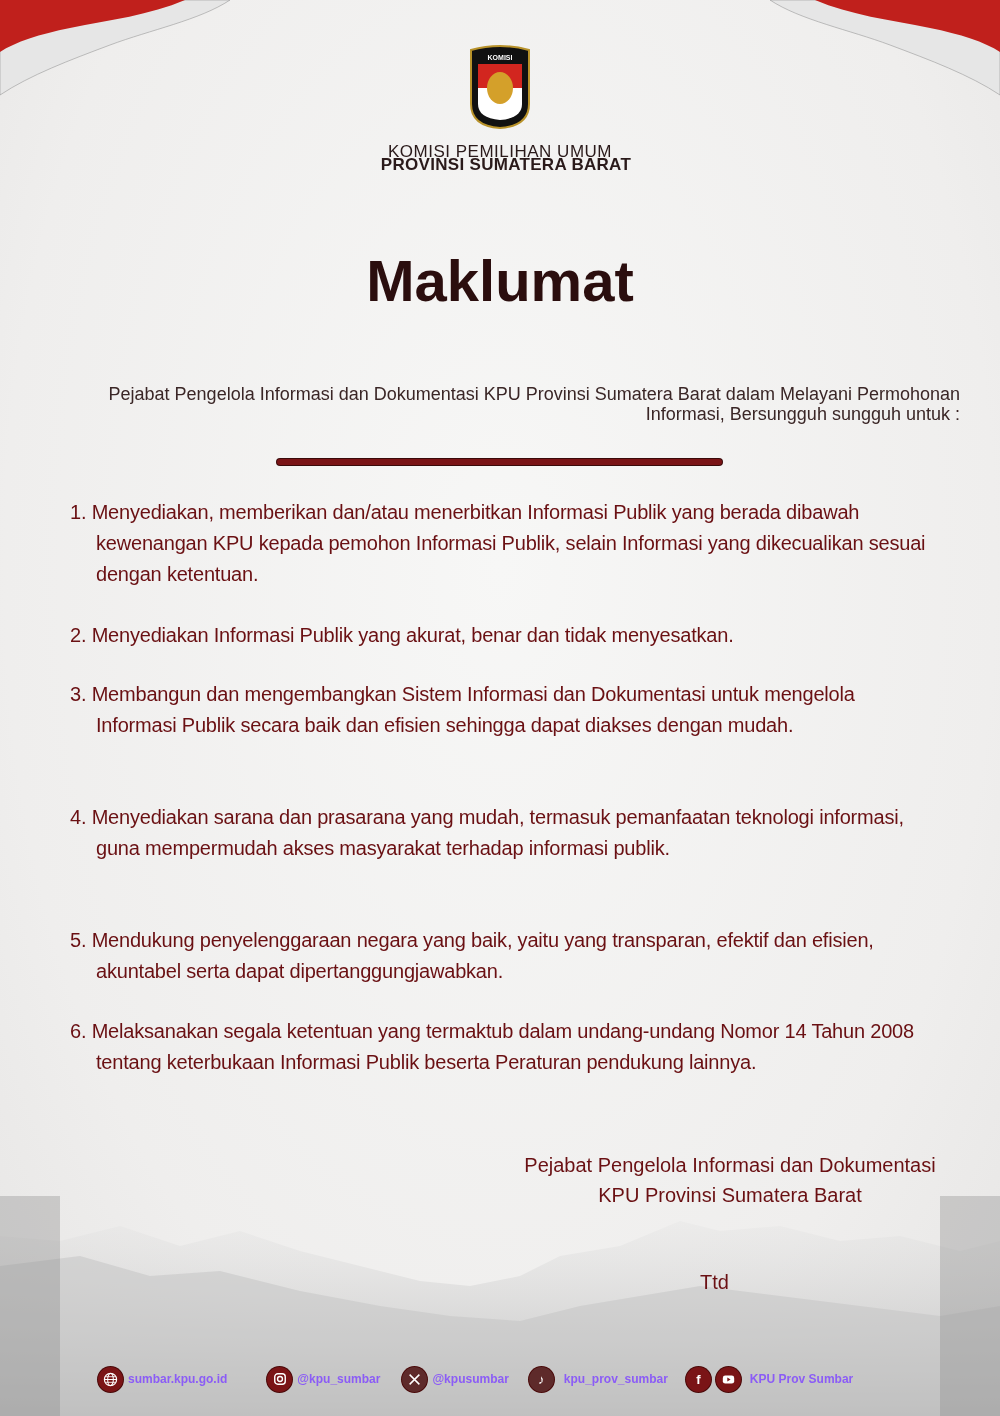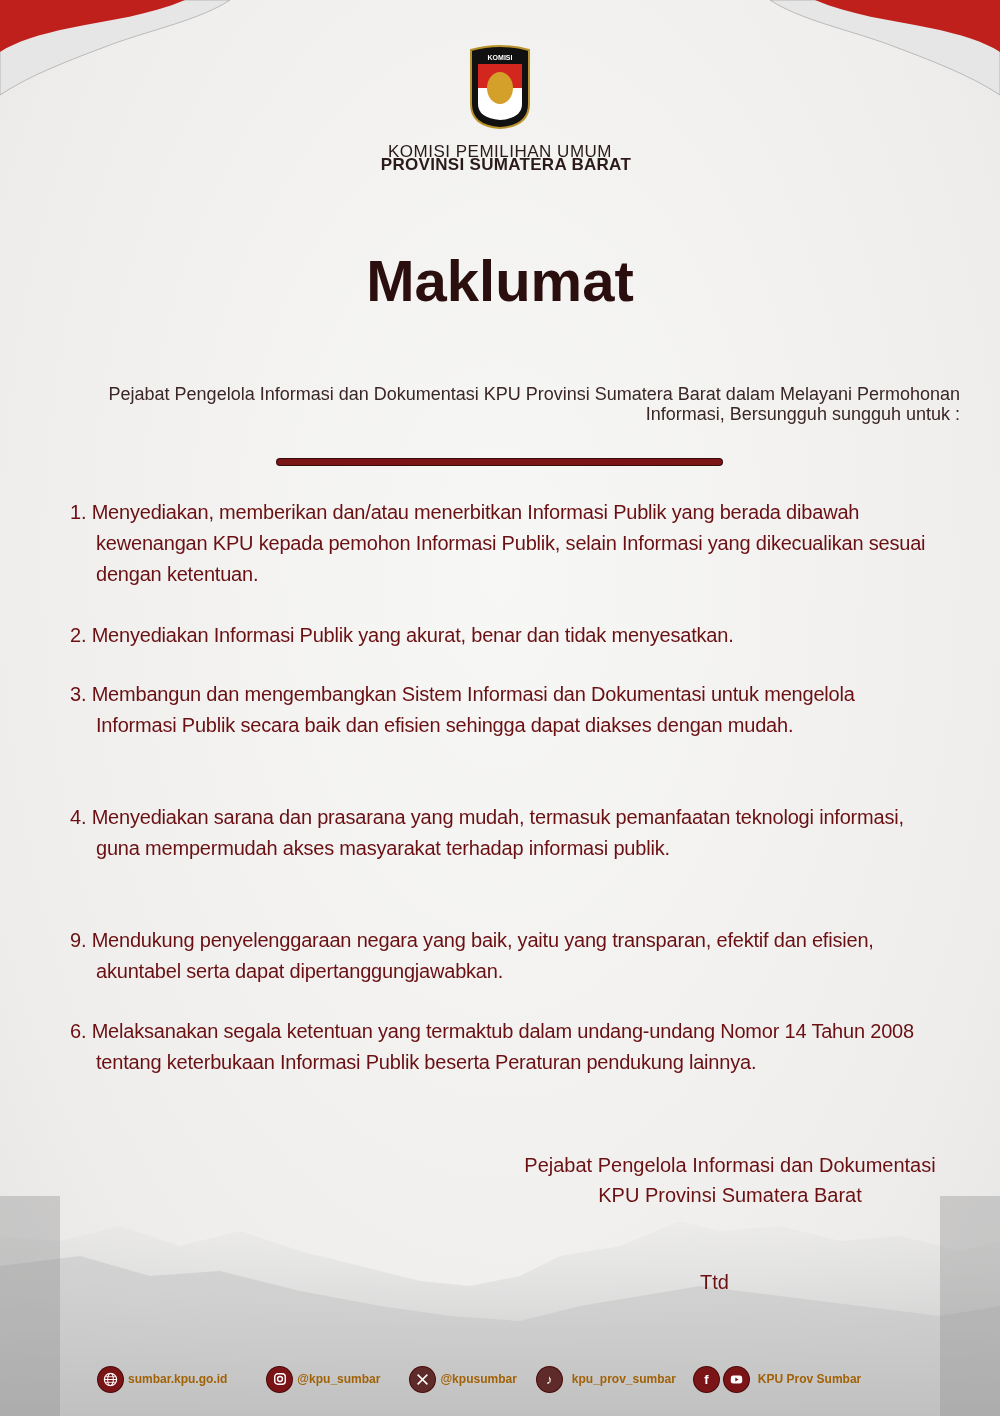--- a/index.html
+++ b/index.html
@@ -56,21 +56,21 @@
       display: flex; align-items: center;
     }
     .soc { display: flex; align-items: center; margin-right: 18px; }
     .soc-icon {
       width: 25px; height: 25px; border-radius: 50%; background: #7a1416;
       display: inline-flex; align-items: center; justify-content: center;
       color: #fff; font-size: 13px; font-weight: bold; margin-right: 5px;
       box-shadow: 0 0 0 1px #4a0a0a;
     }
     .soc-icon.dark { background: #5e2a2a; }
-    .soc-label { font-size: 12px; font-weight: bold; color: #a16207; }
+    .soc-label { font-size: 12px; font-weight: bold; color: #8b5cf6; }
   </style>
 </head>
 <body>
 
 <svg class="flag flag-left" width="240" height="110" viewBox="0 0 240 110">
   <path d="M0,0 L230,0 C200,20 150,30 110,45 C70,60 30,75 0,95 Z" fill="#e6e6e6" stroke="#999" stroke-width="0.6"></path>
   <path d="M0,0 L185,0 C150,15 110,20 70,28 C40,34 15,42 0,52 Z" fill="#c0201c"></path>
 </svg>
 <svg class="flag flag-right" width="240" height="110" viewBox="0 0 240 110">
   <path d="M240,0 L10,0 C40,20 90,30 130,45 C170,60 210,75 240,95 Z" fill="#e6e6e6" stroke="#999" stroke-width="0.6"></path>
@@ -96,21 +96,21 @@
 
 <div class="subtitle">Pejabat Pengelola Informasi dan Dokumentasi KPU Provinsi Sumatera Barat dalam Melayani Permohonan Informasi, Bersungguh sungguh untuk :</div>
 
 <div class="rule"></div>
 
 <div class="list">
   <div class="item" style="top:0px;">1. Menyediakan, memberikan dan/atau menerbitkan Informasi Publik yang berada dibawah kewenangan KPU kepada pemohon Informasi Publik, selain Informasi yang dikecualikan sesuai dengan ketentuan.</div>
   <div class="item" style="top:123px;">2. Menyediakan Informasi Publik yang akurat, benar dan tidak menyesatkan.</div>
   <div class="item" style="top:182px;">3. Membangun dan mengembangkan Sistem Informasi dan Dokumentasi untuk mengelola Informasi Publik secara baik dan efisien sehingga dapat diakses dengan mudah.</div>
   <div class="item" style="top:305px;">4. Menyediakan sarana dan prasarana yang mudah, termasuk pemanfaatan teknologi informasi, guna mempermudah akses masyarakat terhadap informasi publik.</div>
-  <div class="item" style="top:428px;">9. Mendukung penyelenggaraan negara yang baik, yaitu yang transparan, efektif dan efisien, akuntabel serta dapat dipertanggungjawabkan.</div>
+  <div class="item" style="top:428px;">5. Mendukung penyelenggaraan negara yang baik, yaitu yang transparan, efektif dan efisien, akuntabel serta dapat dipertanggungjawabkan.</div>
   <div class="item" style="top:519px;">6. Melaksanakan segala ketentuan yang termaktub dalam undang-undang Nomor 14 Tahun 2008 tentang keterbukaan Informasi Publik beserta Peraturan pendukung lainnya.</div>
 </div>
 
 <svg class="mountains" viewBox="0 0 1000 220" preserveAspectRatio="none">
   <defs>
     <linearGradient id="mg" x1="0" y1="0" x2="0" y2="1">
       <stop offset="0" stop-color="#dcdcdc" stop-opacity="0.2"></stop>
       <stop offset="1" stop-color="#b5b5b5" stop-opacity="0.9"></stop>
     </linearGradient>
   </defs>
@@ -142,21 +142,21 @@
   </div>
   <div class="soc" style="margin-left:22px;">
     <span class="soc-icon">
       <svg width="14" height="14" viewBox="0 0 16 16">
           <rect x="2" y="2" width="12" height="12" rx="3.5" fill="none" stroke="#fff" stroke-width="1.6"></rect>
           <circle cx="8" cy="8" r="2.8" fill="none" stroke="#fff" stroke-width="1.6"></circle>
         </svg>
     </span>
     <span class="soc-label">@kpu_sumbar</span>
   </div>
-  <div class="soc" style="margin-left:12px;text-align:right;">
+  <div class="soc" style="margin-left:4px;text-align:right;">
     <span class="soc-icon dark">
       <svg width="13" height="13" viewBox="0 0 16 16">
           <path d="M2,2 L14,14 M14,2 L2,14" stroke="#fff" stroke-width="1.8"></path>
         </svg>
     </span>
     <span class="soc-label">@kpusumbar</span>
   </div>
   <div class="soc" style="margin-left:2px;">
     <span class="soc-icon dark">♪</span>
     <span class="soc-label" style="margin-left:5px;">kpu_prov_sumbar</span>

